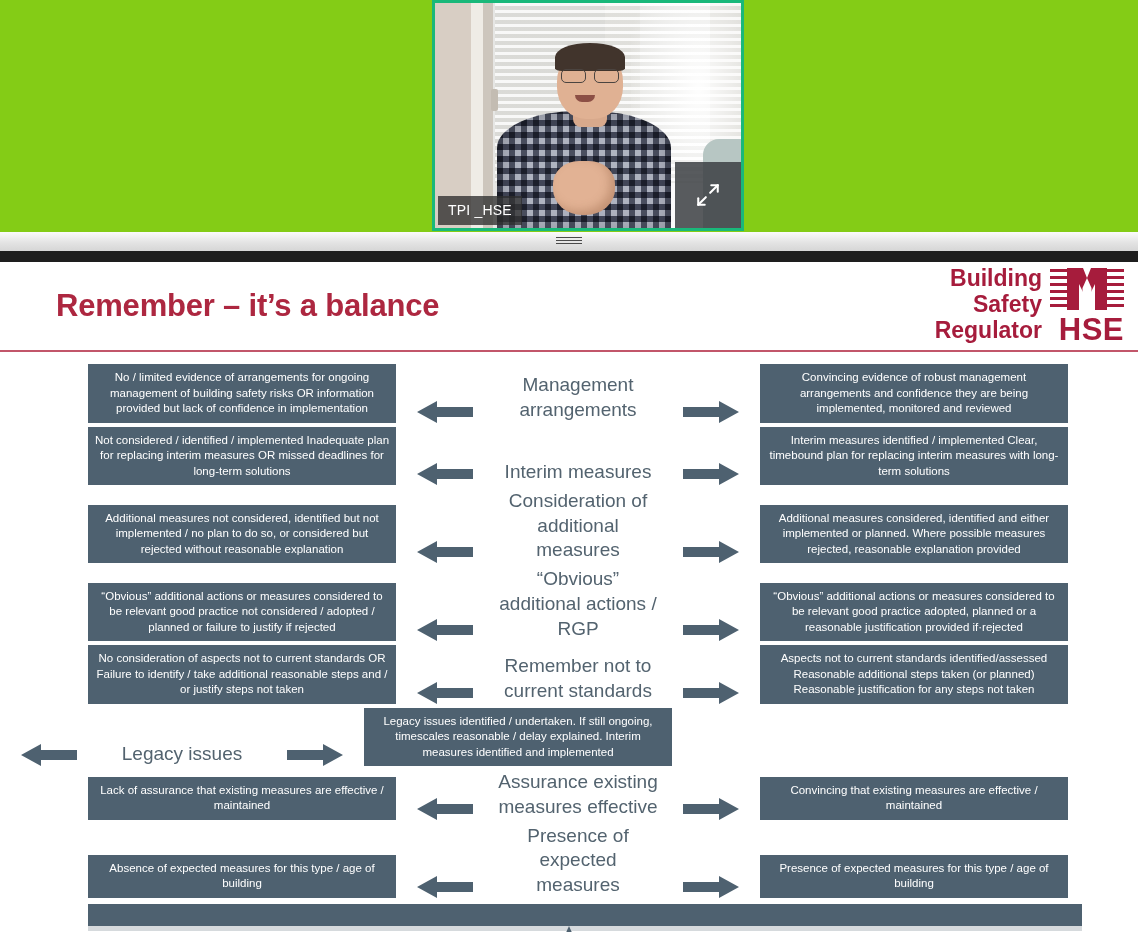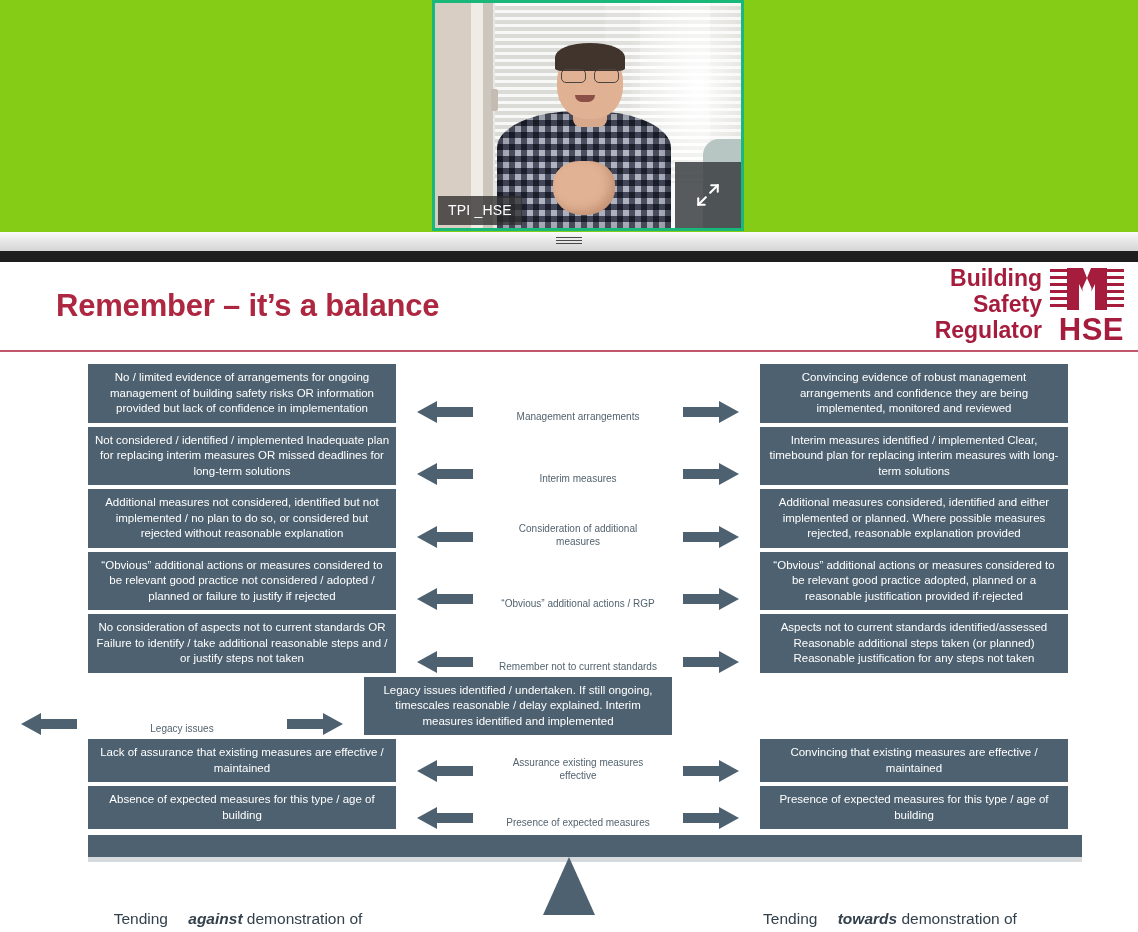--- a/index.html
+++ b/index.html
@@ -159,21 +159,21 @@
     font-size: 11.5px; line-height: 1.35; text-align: center;
     display: flex; align-items: center; justify-content: center;
     padding: 6px 6px;
   }
   .cell-left  { margin-left: 88px; }
   .cell-right { margin-left: 0px; }
   .arrow-left, .arrow-right {
     width: 98px; display: flex; align-items: center; justify-content: center;
   }
   .cell-mid {
-    width: 168px; color: #53636f; font-size: 10px; line-height: 1.3;
+    width: 168px; color: #53636f; font-size: 19px; line-height: 1.3;
     text-align: center; display: flex; align-items: center; justify-content: center;
     padding: 0 2px;
   }
   .arrow svg { width: 56px; height: 22px; display: block; }
 
   
   .beam-wrap { position: relative; height: 72px; margin-top: 6px; }
   .beam {
     position: absolute; left: 88px; top: 0; width: 994px; height: 22px;
     background: #4e6170;

